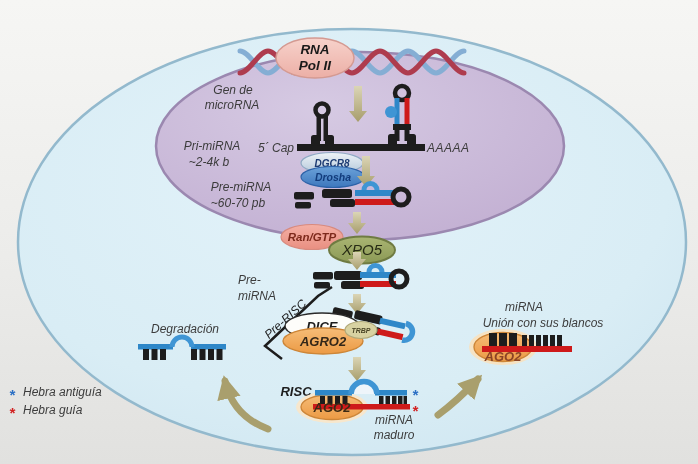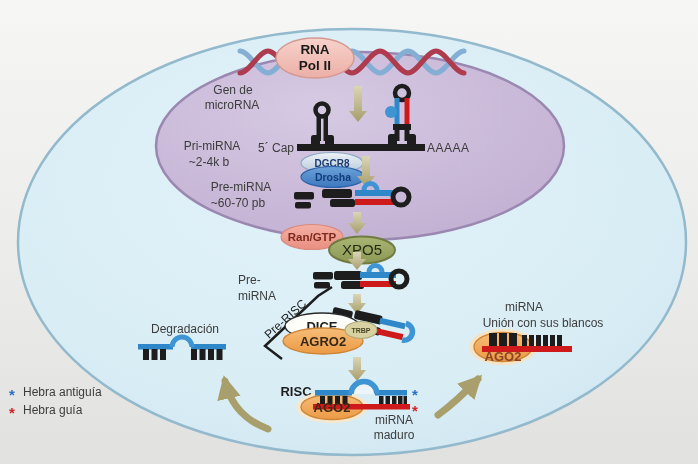--- a/index.html
+++ b/index.html
@@ -1,21 +1,21 @@
 <!DOCTYPE html>
 <html><head>
 <meta charset="utf-8">
 <style>
   html,body{margin:0;padding:0;}
   body{
     width:698px;height:464px;overflow:hidden;
     background:linear-gradient(180deg,#f6f6f4 0%,#ececea 55%,#e1e1df 100%);
     font-family:"Liberation Sans",sans-serif;
   }
-  .stage{position:relative;width:698px;height:464px;}
+  .stage{position:relative;width:698px;height:464px;font-style:italic;}
   svg{display:block;}
   .t{font-family:"Liberation Sans",sans-serif;fill:#3c3c3c;}
   .s12{font-size:12px;}
   .polII{font-size:13.5px;font-weight:bold;fill:#1a1a1a;}
   .dgcr8{font-size:10px;font-weight:bold;fill:#1c3a72;}
   .drosha{font-size:10.5px;font-weight:bold;fill:#123c7c;}
   .ran{font-size:11.5px;font-weight:bold;fill:#7d2a1c;}
   .xpo5{font-size:15px;fill:#262a14;}
   .dice{font-size:13px;font-weight:bold;fill:#1d1d1d;}
   .agro{font-size:13px;font-weight:bold;fill:#342718;}

